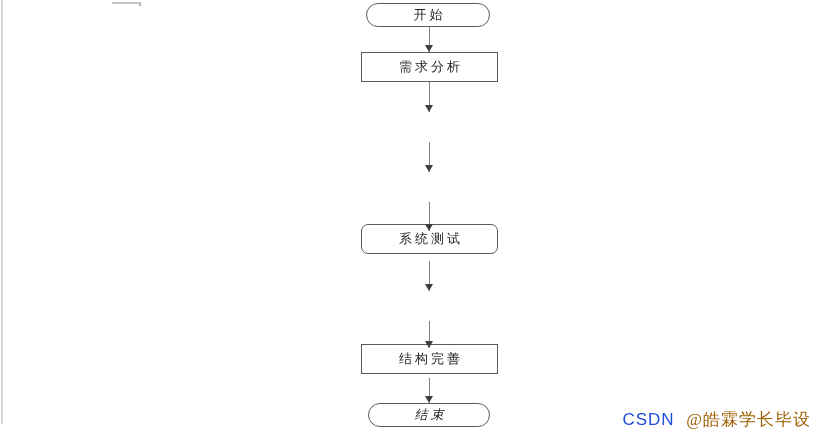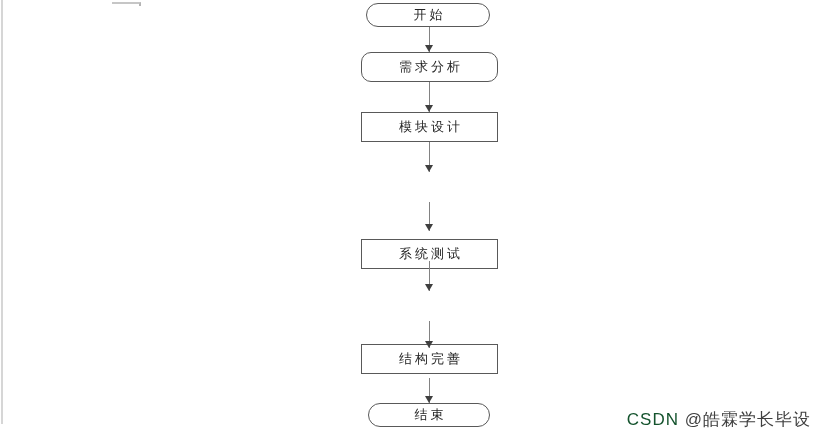--- a/index.html
+++ b/index.html
@@ -30,27 +30,27 @@
     background:#ffffff;
     display:flex;align-items:center;justify-content:center;
     font-size:13px;
     color:#262626;
     letter-spacing:3px;
     text-indent:3px; 
   }
   .process{left:361px;width:137px;height:30px;}
   .terminator{border-radius:13px;}
   #node-start{left:366px;top:3px;width:124px;height:24px;}
-  #node-req{top:52px;border-radius:10px;}
+  #node-req{top:52px;}
   #node-design{top:112px;}
   #node-integrate{top:172px;}
-  #node-test{top:239px;}
+  #node-test{top:224px;border-radius:7px;}
   #node-expand{top:291px;}
   #node-perfect{top:344px;}
-  #node-end{left:368px;top:403px;width:122px;height:24px;}
+  #node-end{left:368px;top:403px;width:122px;height:24px;font-style:italic;}
   
   .connector{
     position:absolute;left:429px;width:1px;
     background:#828282;
   }
   .connector::after{
     content:"";
     position:absolute;bottom:0;left:-4px;
     width:0;height:0;
     border-left:4px solid transparent;
@@ -65,39 +65,36 @@
   #c6{top:321px;height:27px;}
   #c7{top:378px;height:25px;}
   
   .watermark{
     position:absolute;top:408px;right:7px;
     font-size:17px;
     letter-spacing:1px;
     white-space:nowrap;
     user-select:none;
   }
-  .watermark .brand{color:#14532d;margin-left:8px;}
-  .watermark .author{color:#404040;}
+  .watermark .brand{color:#1d4ed8;margin-left:8px;}
+  .watermark .author{color:#a16207;margin-left:6px;font-family:Liberation Serif, serif;}
 </style>
 </head>
 <body>
 
 <div id="canvas">
 
   <div class="frame-left"></div>
   <div class="frame-corner"></div>
 
   <div class="node terminator" id="node-start">
     <span>开始</span>
   </div>
   <div class="node process" id="node-req">
     <span>需求分析</span>
-  </div>
-  <div class="node process" id="node-design">
-    <span>模块设计</span>
   </div>
   <div class="node process" id="node-test">
     <span>系统测试</span>
   </div>
   <div class="node process" id="node-perfect">
     <span>结构完善</span>
   </div>
   <div class="node terminator" id="node-end">
     <span>结束</span>
   </div>

